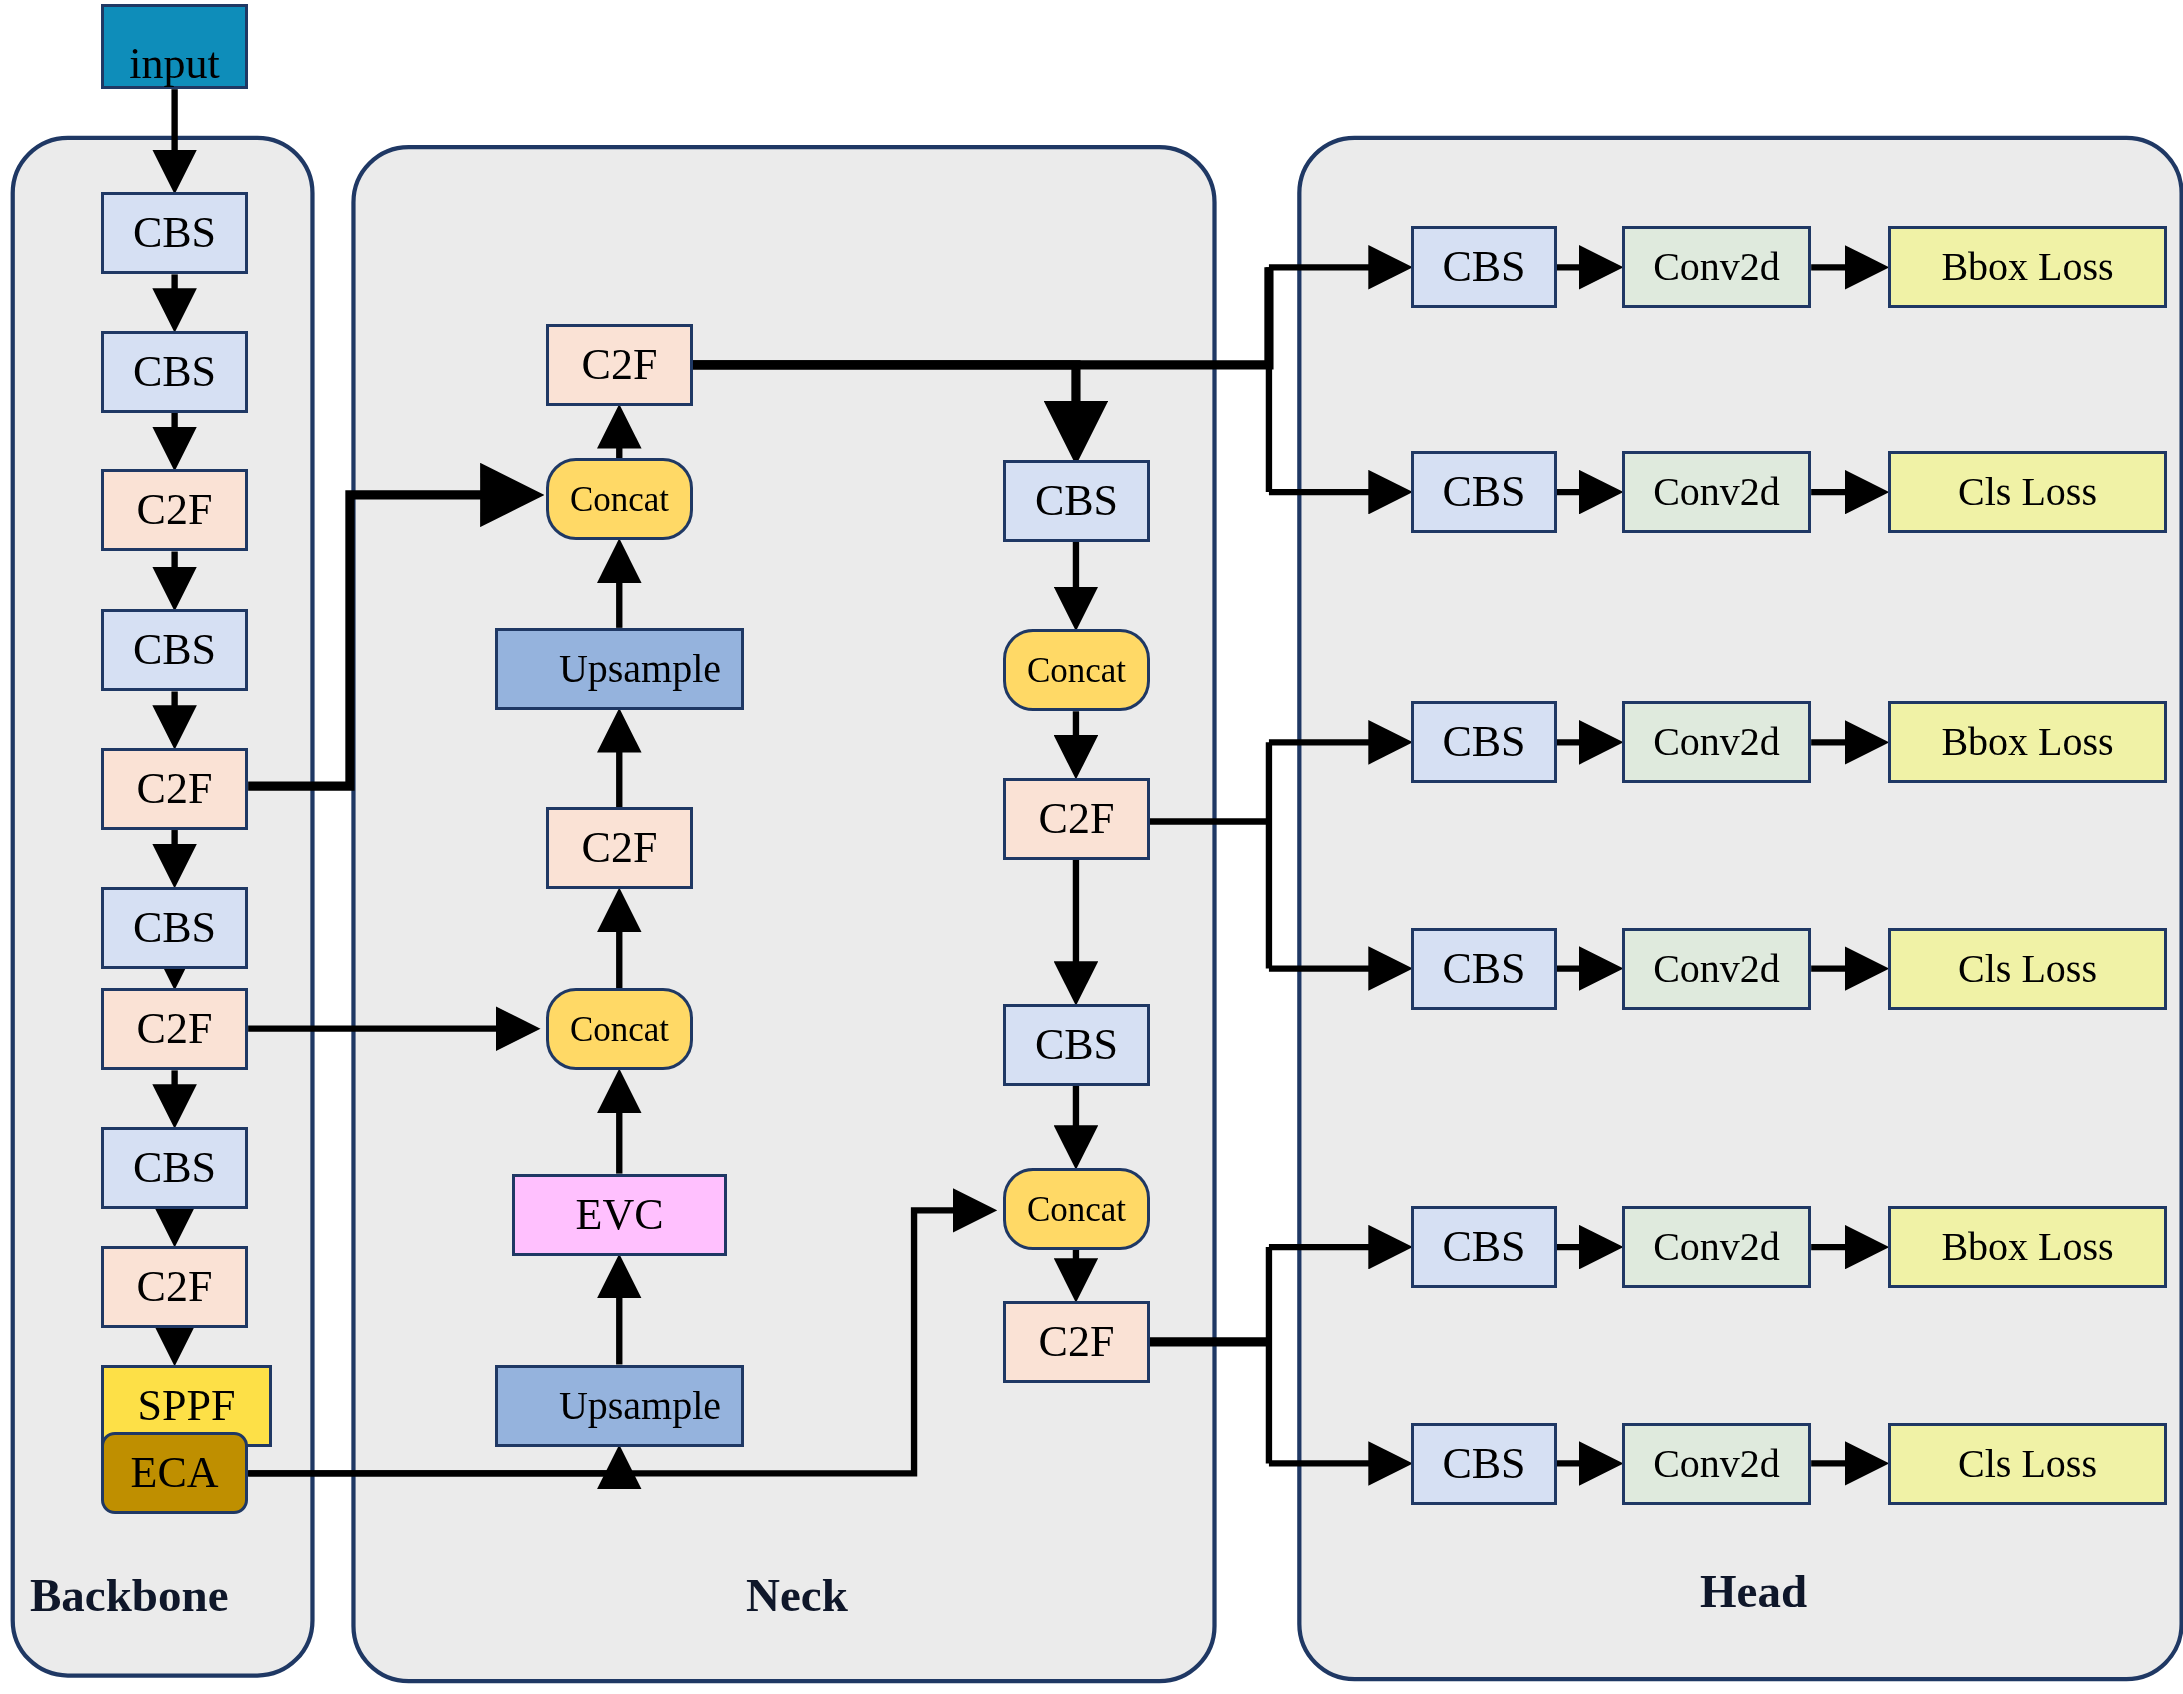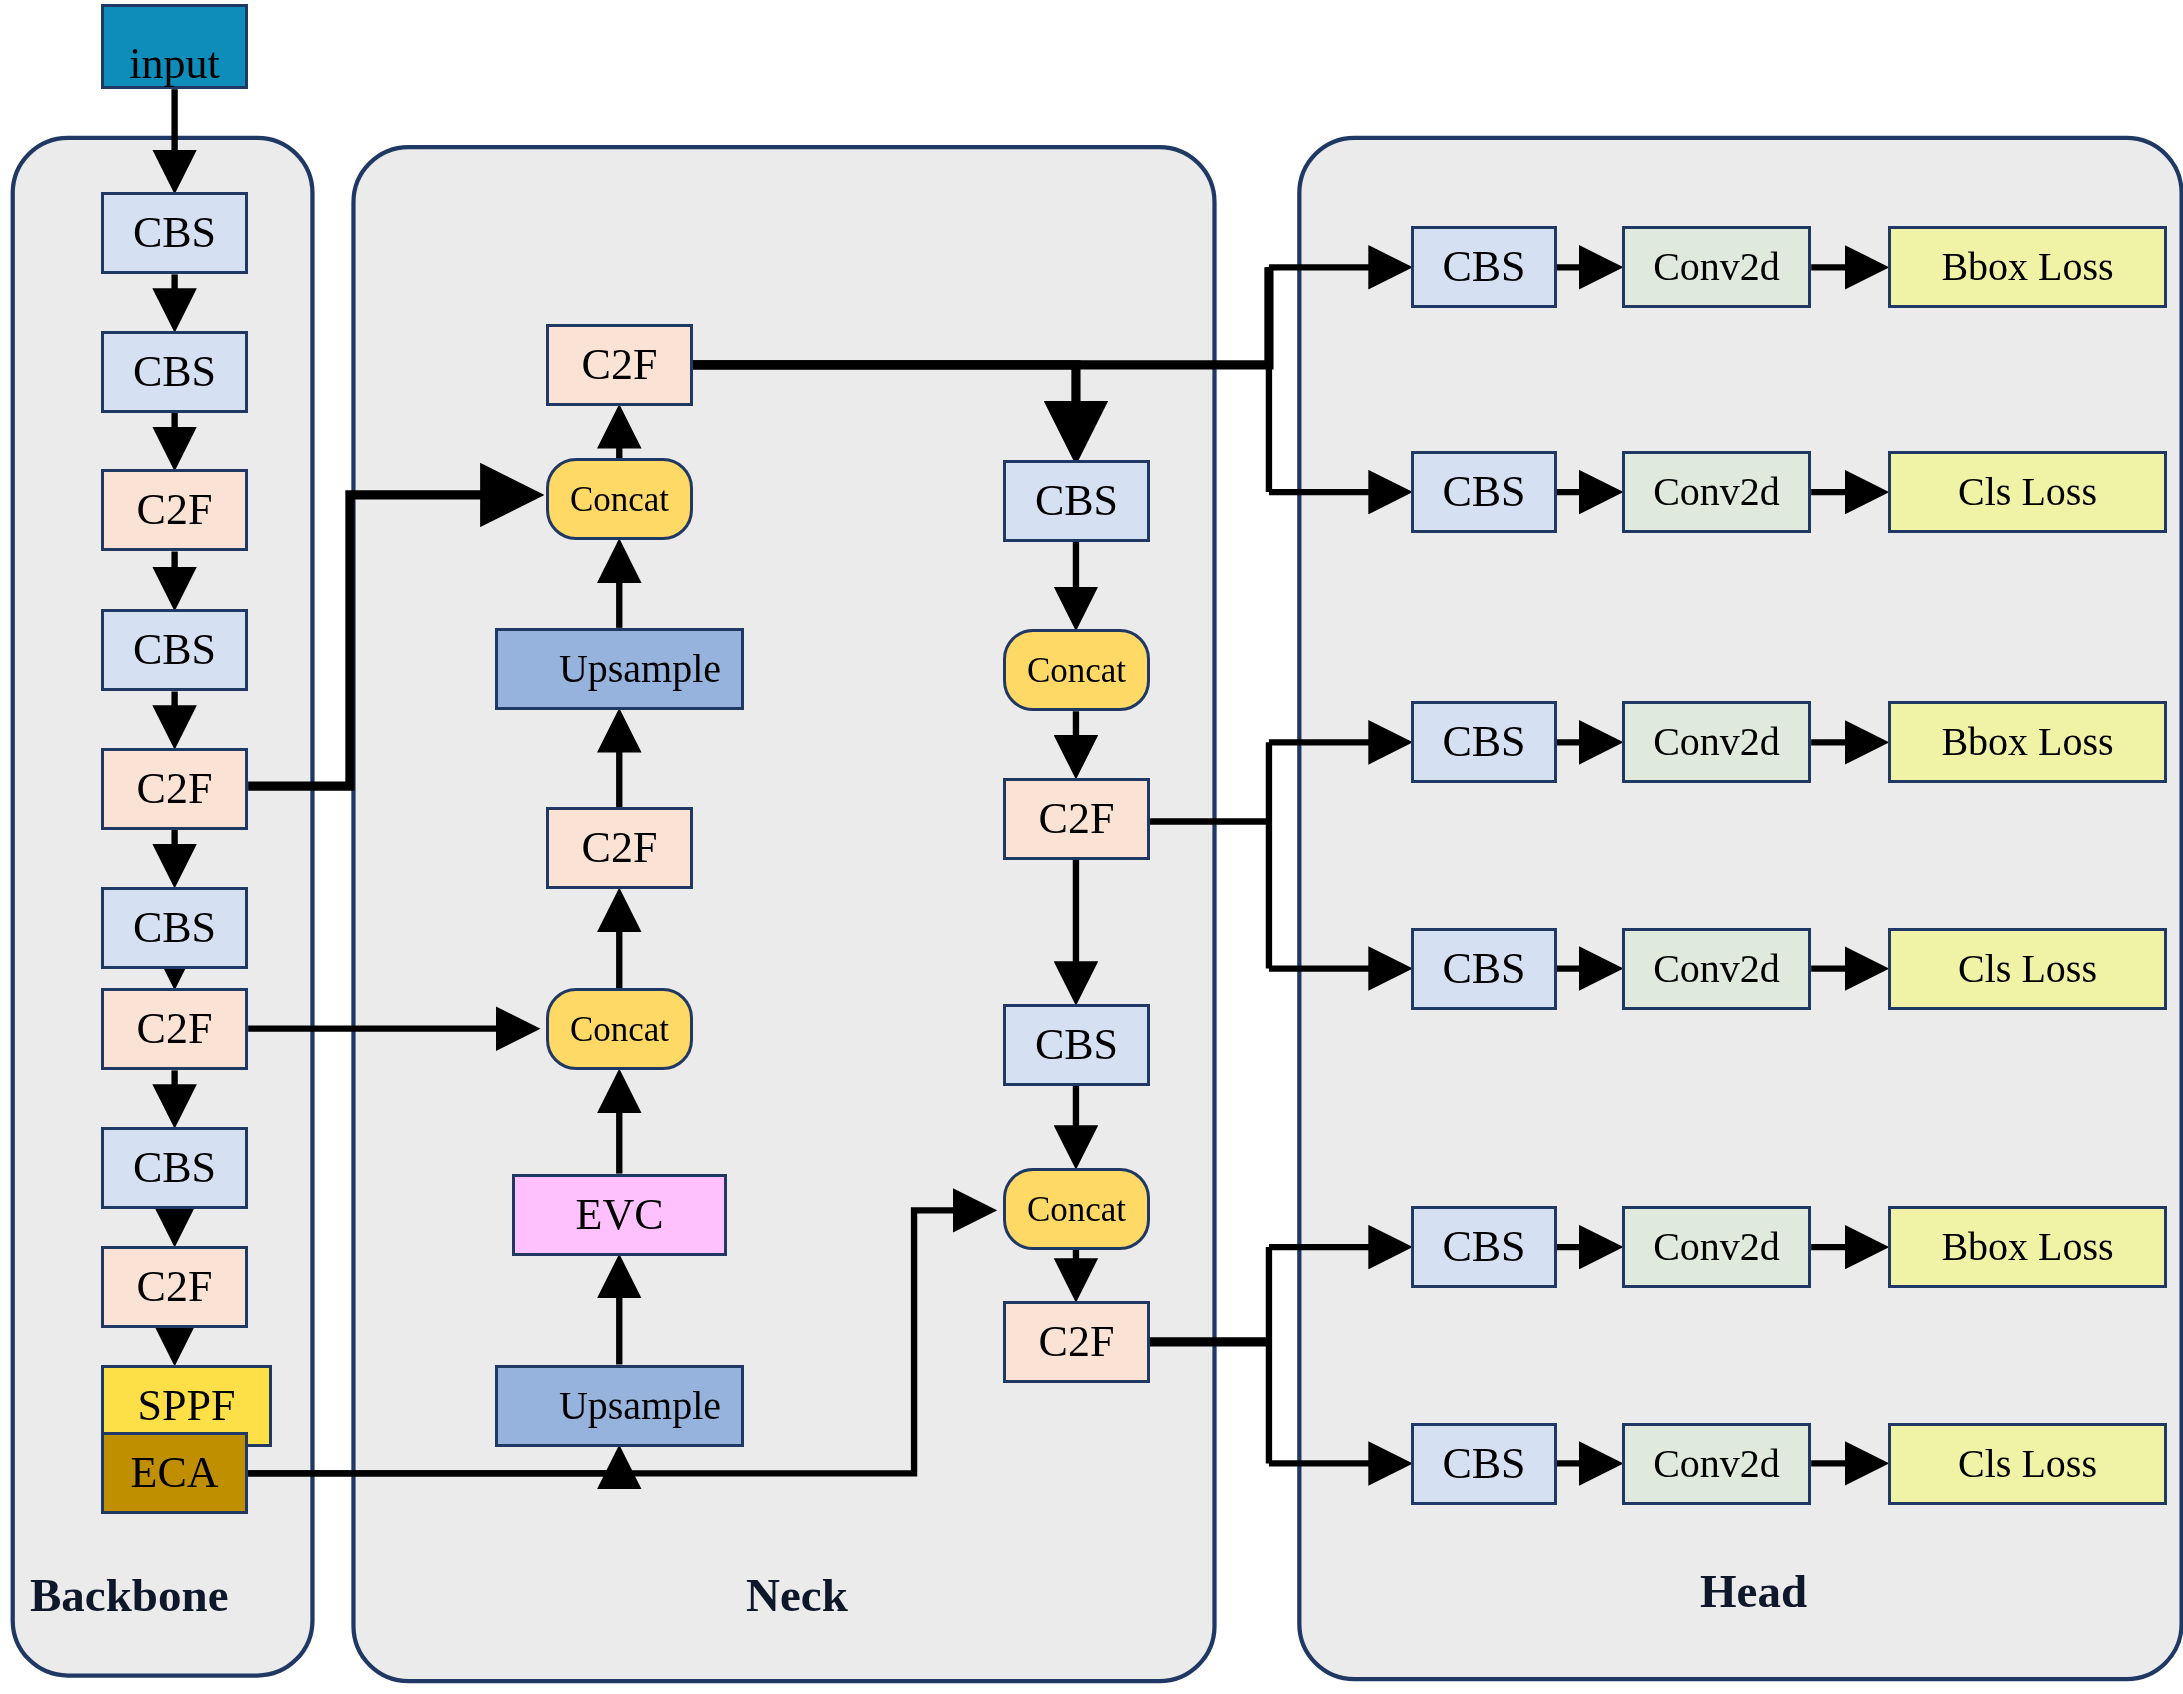--- a/index.html
+++ b/index.html
@@ -126,21 +126,21 @@
       </div>
       <div class="node c-cbs" style="left: 101px; top: 1127px; width: 147px; height: 82px; font-size: 44px; background: rgb(214, 224, 243);">
         <span>CBS</span>
       </div>
       <div class="node c-c2f" style="left: 101px; top: 1246px; width: 147px; height: 82px; font-size: 44px; background: rgb(250, 226, 213);">
         <span>C2F</span>
       </div>
       <div class="node c-sppf" style="left: 101px; top: 1365px; width: 171px; height: 82px; font-size: 44px; background: #fde047;">
         <span>SPPF</span>
       </div>
-      <div class="node c-eca" style="left: 101px; top: 1432px; width: 147px; height: 82px; font-size: 44px; background: rgb(191, 143, 0);">
+      <div class="node c-eca" style="left: 101px; top: 1432px; width: 147px; height: 82px; font-size: 44px; background: rgb(191, 143, 0); border-radius: 14px;">
         <span>ECA</span>
       </div>
       <div class="node c-c2f" style="left: 546px; top: 324px; width: 147px; height: 82px; font-size: 44px; background: rgb(250, 226, 213);">
         <span>C2F</span>
       </div>
       <div class="node c-concat" style="left: 546px; top: 458px; width: 147px; height: 82px; font-size: 35px; background: rgb(255, 217, 102);">
         <span>Concat</span>
       </div>
       <div class="node c-upsample" style="left: 495px; top: 628px; width: 249px; height: 82px; font-size: 40px; background: rgb(149, 179, 221);">
         <span>Upsample</span>

